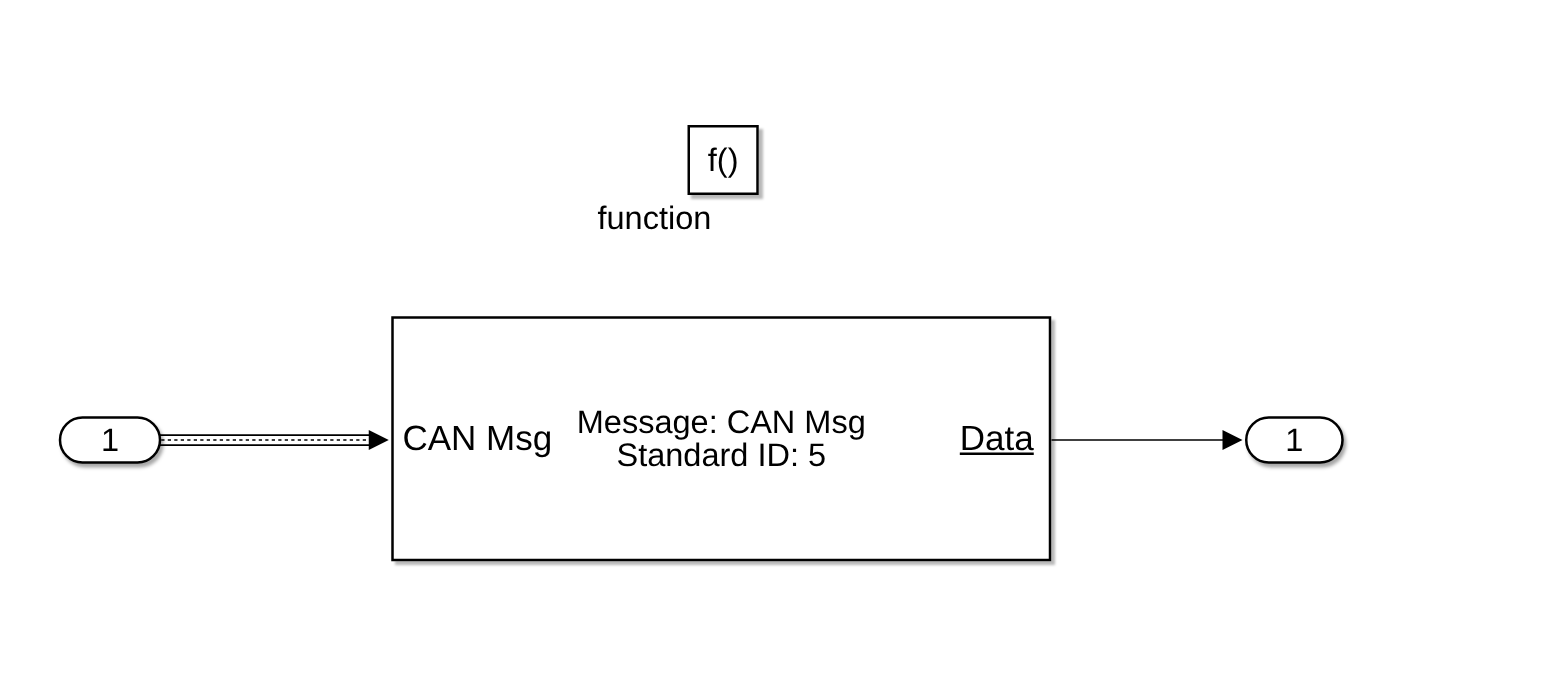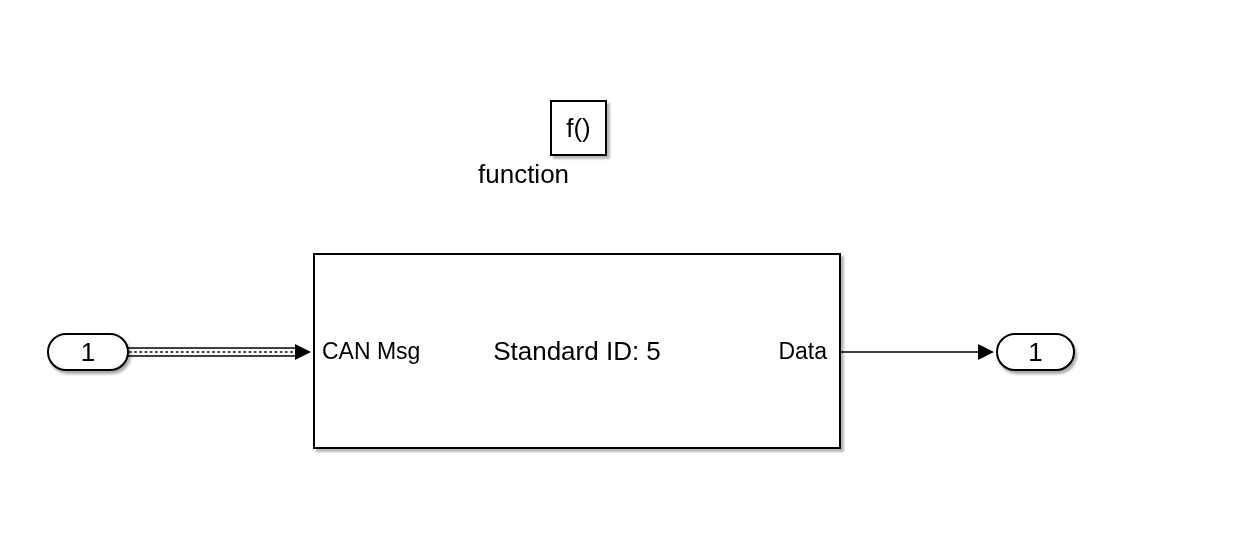--- a/index.html
+++ b/index.html
@@ -51,25 +51,25 @@
 
   
   .main-block {
     left: 313px; top: 253px;
     width: 528px; height: 196px;
   }
   .port-label {
     position: absolute;
     top: 50%;
     transform: translateY(-50%);
-    font-size: 23px;
+    font-size: 28px;
     white-space: nowrap;
   }
   .port-label.left  { left: 7px; }
-  .port-label.right { right: 12px; }
+  .port-label.right { right: 12px; text-decoration: underline; }
   .block-desc {
     position: absolute;
     left: 0; right: 0;
     top: 50%;
     transform: translateY(-50%);
     text-align: center;
     font-size: 26px;
     line-height: 27px;
     white-space: nowrap;
   }
@@ -107,20 +107,21 @@
   </div>
   <div class="trigger-label">function</div>
 
   <div class="sl-block port-oval inport">
     <span>1</span>
   </div>
 
   <div class="sl-block main-block">
     <span class="port-label left">CAN Msg</span>
     <div class="block-desc">
+      <div>Message: CAN Msg</div>
       <div>Standard ID: 5</div>
     </div>
     <span class="port-label right">Data</span>
   </div>
 
   <div class="sl-block port-oval outport">
     <span>1</span>
   </div>
 
 </div>

